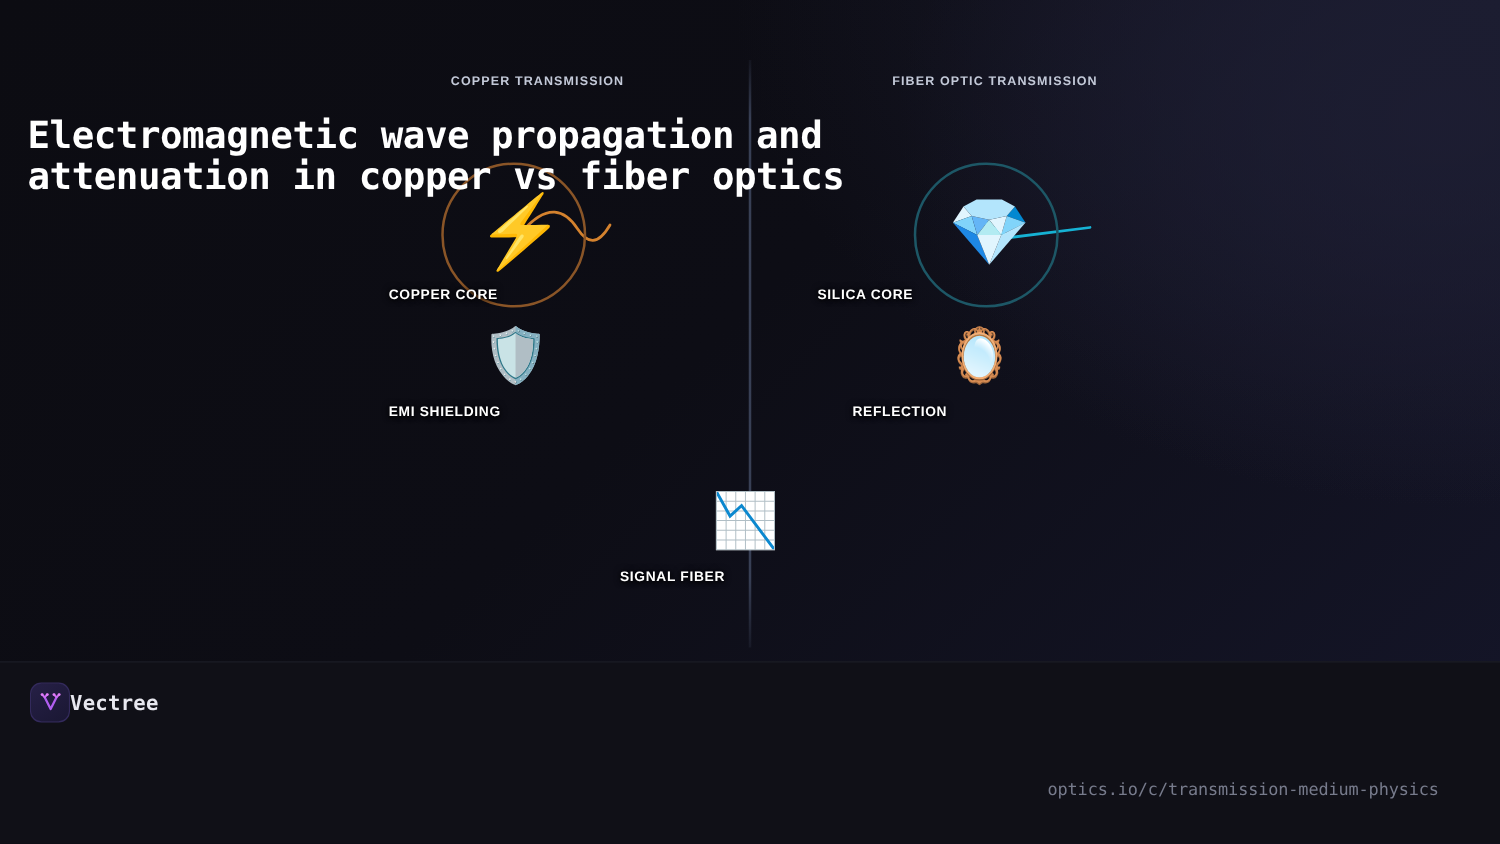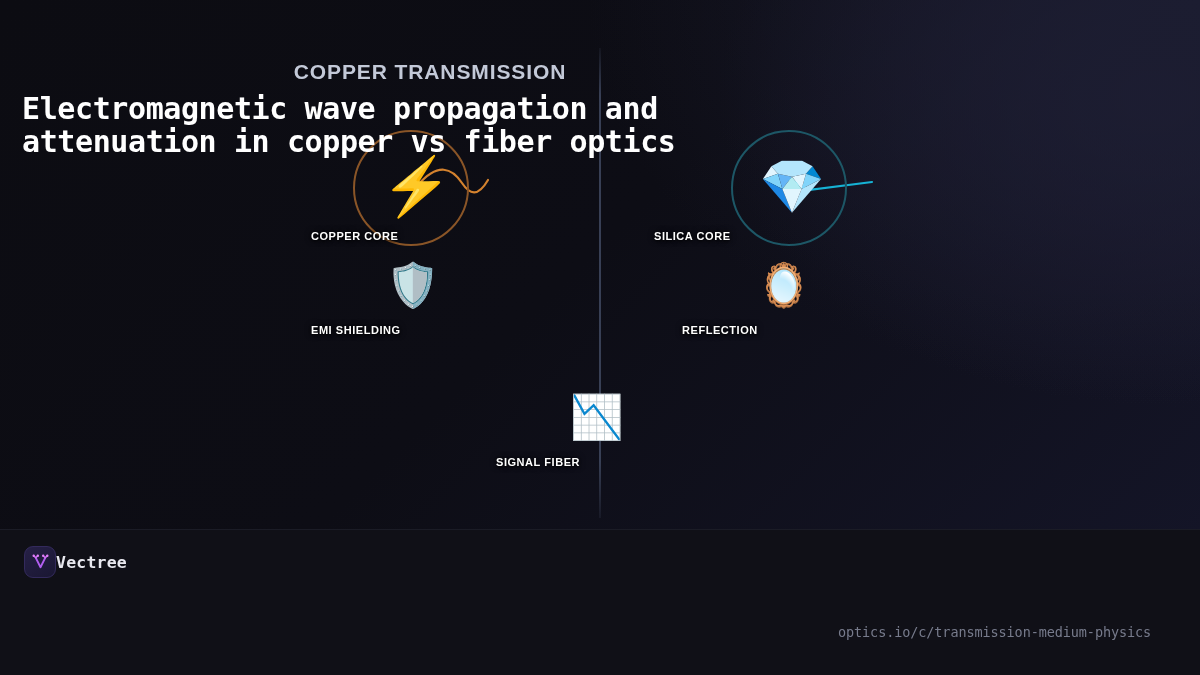--- a/index.html
+++ b/index.html
@@ -14,21 +14,21 @@
     width:1200px; height:675px;
     background:
       radial-gradient(ellipse 900px 600px at 100% 0%, #1c1d31 0%, rgba(28,29,49,0.55) 32%, rgba(13,13,20,0) 68%),
       radial-gradient(ellipse 700px 500px at 96% 14%, rgba(34,33,58,0.75) 0%, rgba(13,13,20,0) 62%),
       linear-gradient(135deg, #0c0c12 0%, #0d0d15 45%, #15162a 100%);
   }
 
   
   .col-title {
     position:absolute;
-    font-size:21px;
+    font-size:10px;
     font-weight:700;
     letter-spacing:0.9px;
     color:#c3c9d8;
     white-space:nowrap;
     text-align:center;
   }
   #title-left  { left:0;   top:60px; width:860px; }
   #title-right { left:600px; top:60px; width:392px; }
 
   
@@ -129,20 +129,21 @@
     white-space:nowrap;
   }
 </style>
 </head>
 <body>
 
 <div id="stage">
 
   <div class="col-title" id="title-left">COPPER TRANSMISSION</div>
 
+  <div class="col-title" id="title-right">FIBER OPTIC TRANSMISSION</div>
 
   <div id="divider"></div>
 
   <svg id="connectors" viewBox="0 0 1200 540" xmlns="http://www.w3.org/2000/svg">
     <path d="M 418 185 C 438 162, 452 168, 462 183 C 470 195, 478 197, 488 180" fill="none" stroke="#d4822e" stroke-width="2.2" stroke-linecap="round"></path>
     <path d="M 786 177 L 808 190 L 872 182" fill="none" stroke="#16b2d4" stroke-width="2.2" stroke-linecap="round"></path>
   </svg>
 
   <div class="ring" id="ring-copper"></div>
   <div class="emoji" id="emoji-copper">⚡</div>

